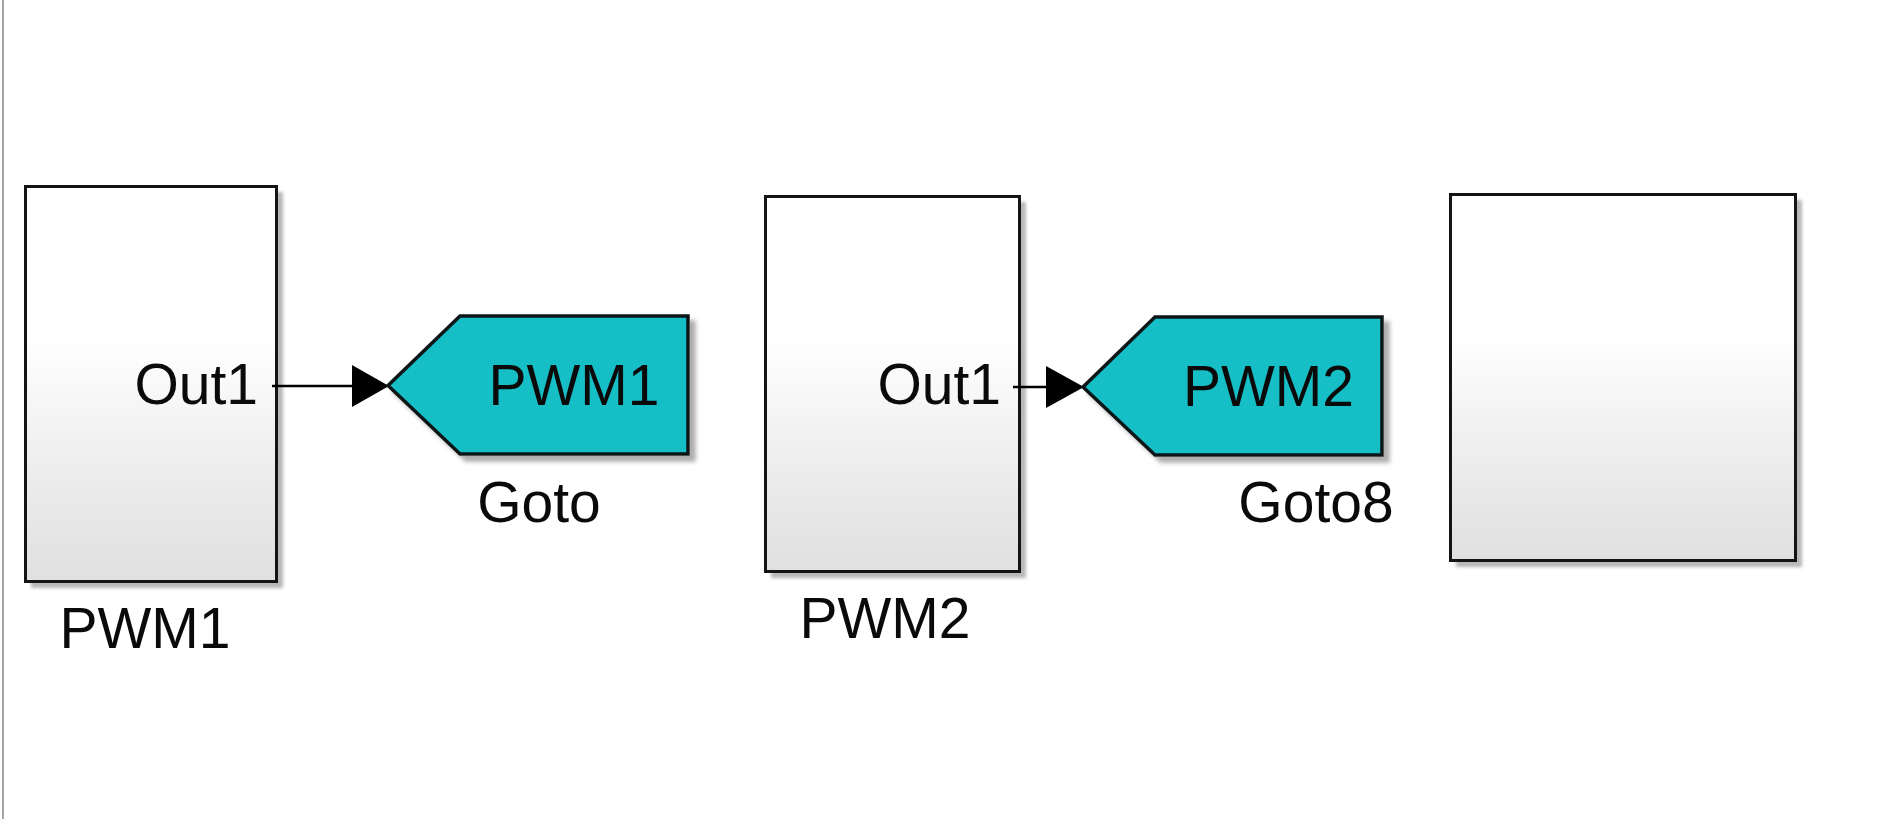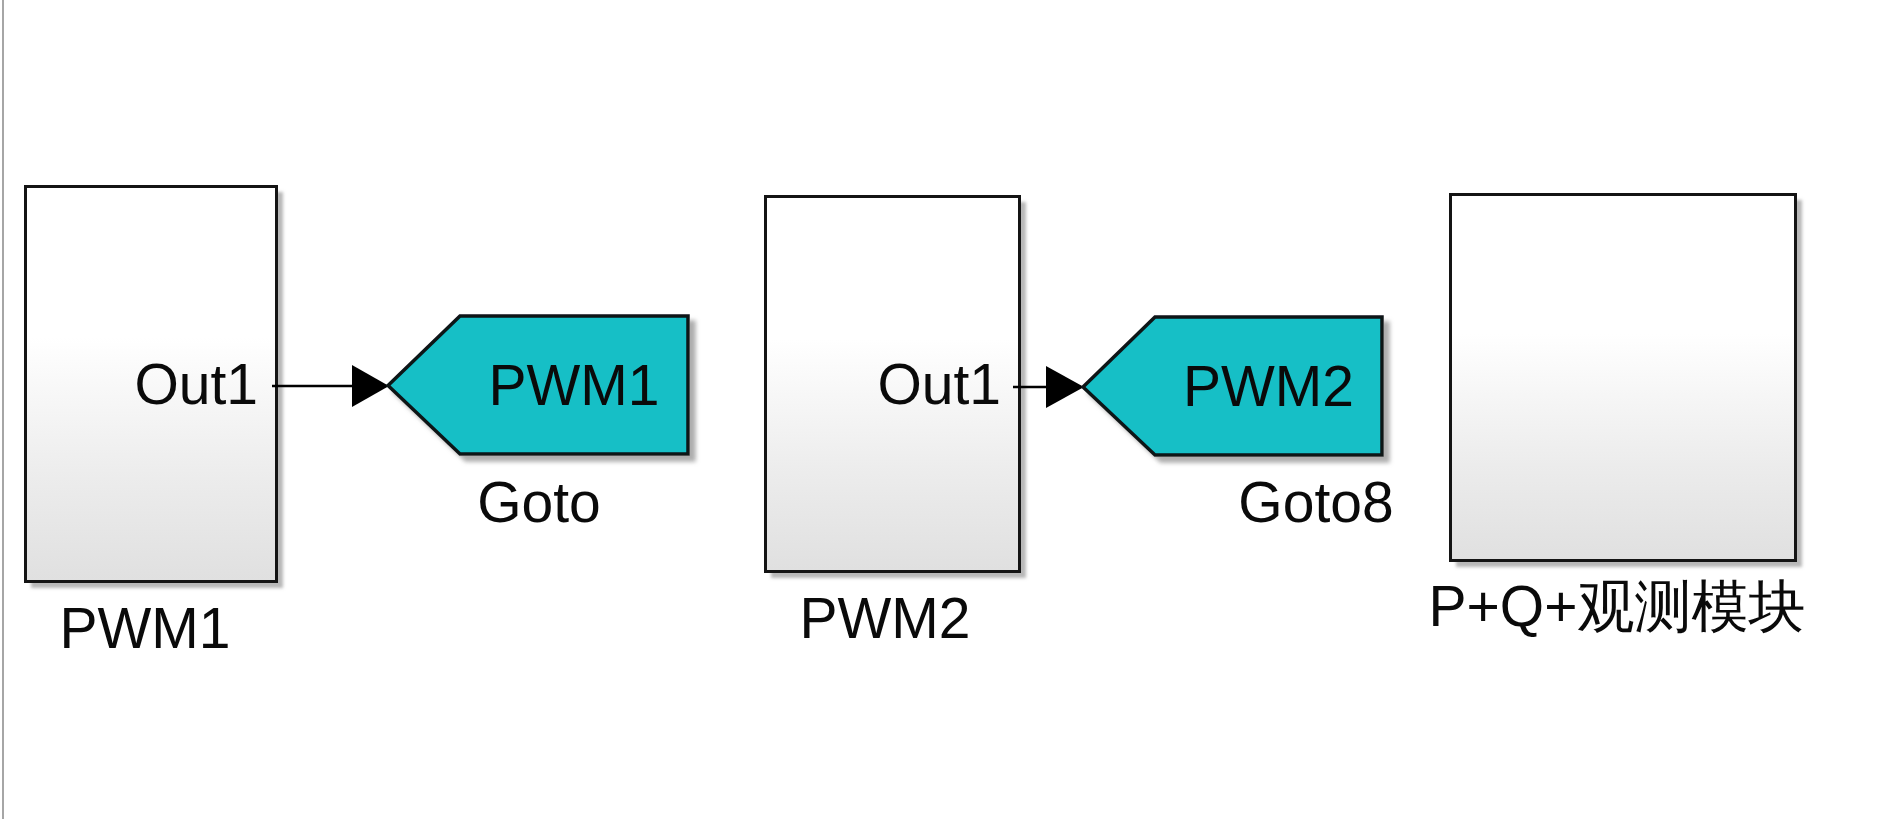--- a/index.html
+++ b/index.html
@@ -83,17 +83,16 @@
     <polygon points="1046,366 1046,408 1084,387" fill="#000000"></polygon>
 
     <polygon points="1083,387 1155,317 1382,317 1382,455 1155,455" stroke-width="3.5" filter="url(#ds)" stroke="#0e1318" fill="#13bfc6"></polygon>
   </svg>
 
   <div class="goto-tag goto-tag-1">PWM1</div>
   <div class="goto-tag goto-tag-2">PWM2</div>
 
   <div class="name-label label-pwm1">PWM1</div>
   <div class="name-label label-pwm2">PWM2</div>
-  <div class="name-label label-observer">P+Q+观测模块</div>
   <div class="name-label label-goto1">Goto</div>
   <div class="name-label label-goto2">Goto8</div>
 
 </div>
 
 </body></html>

